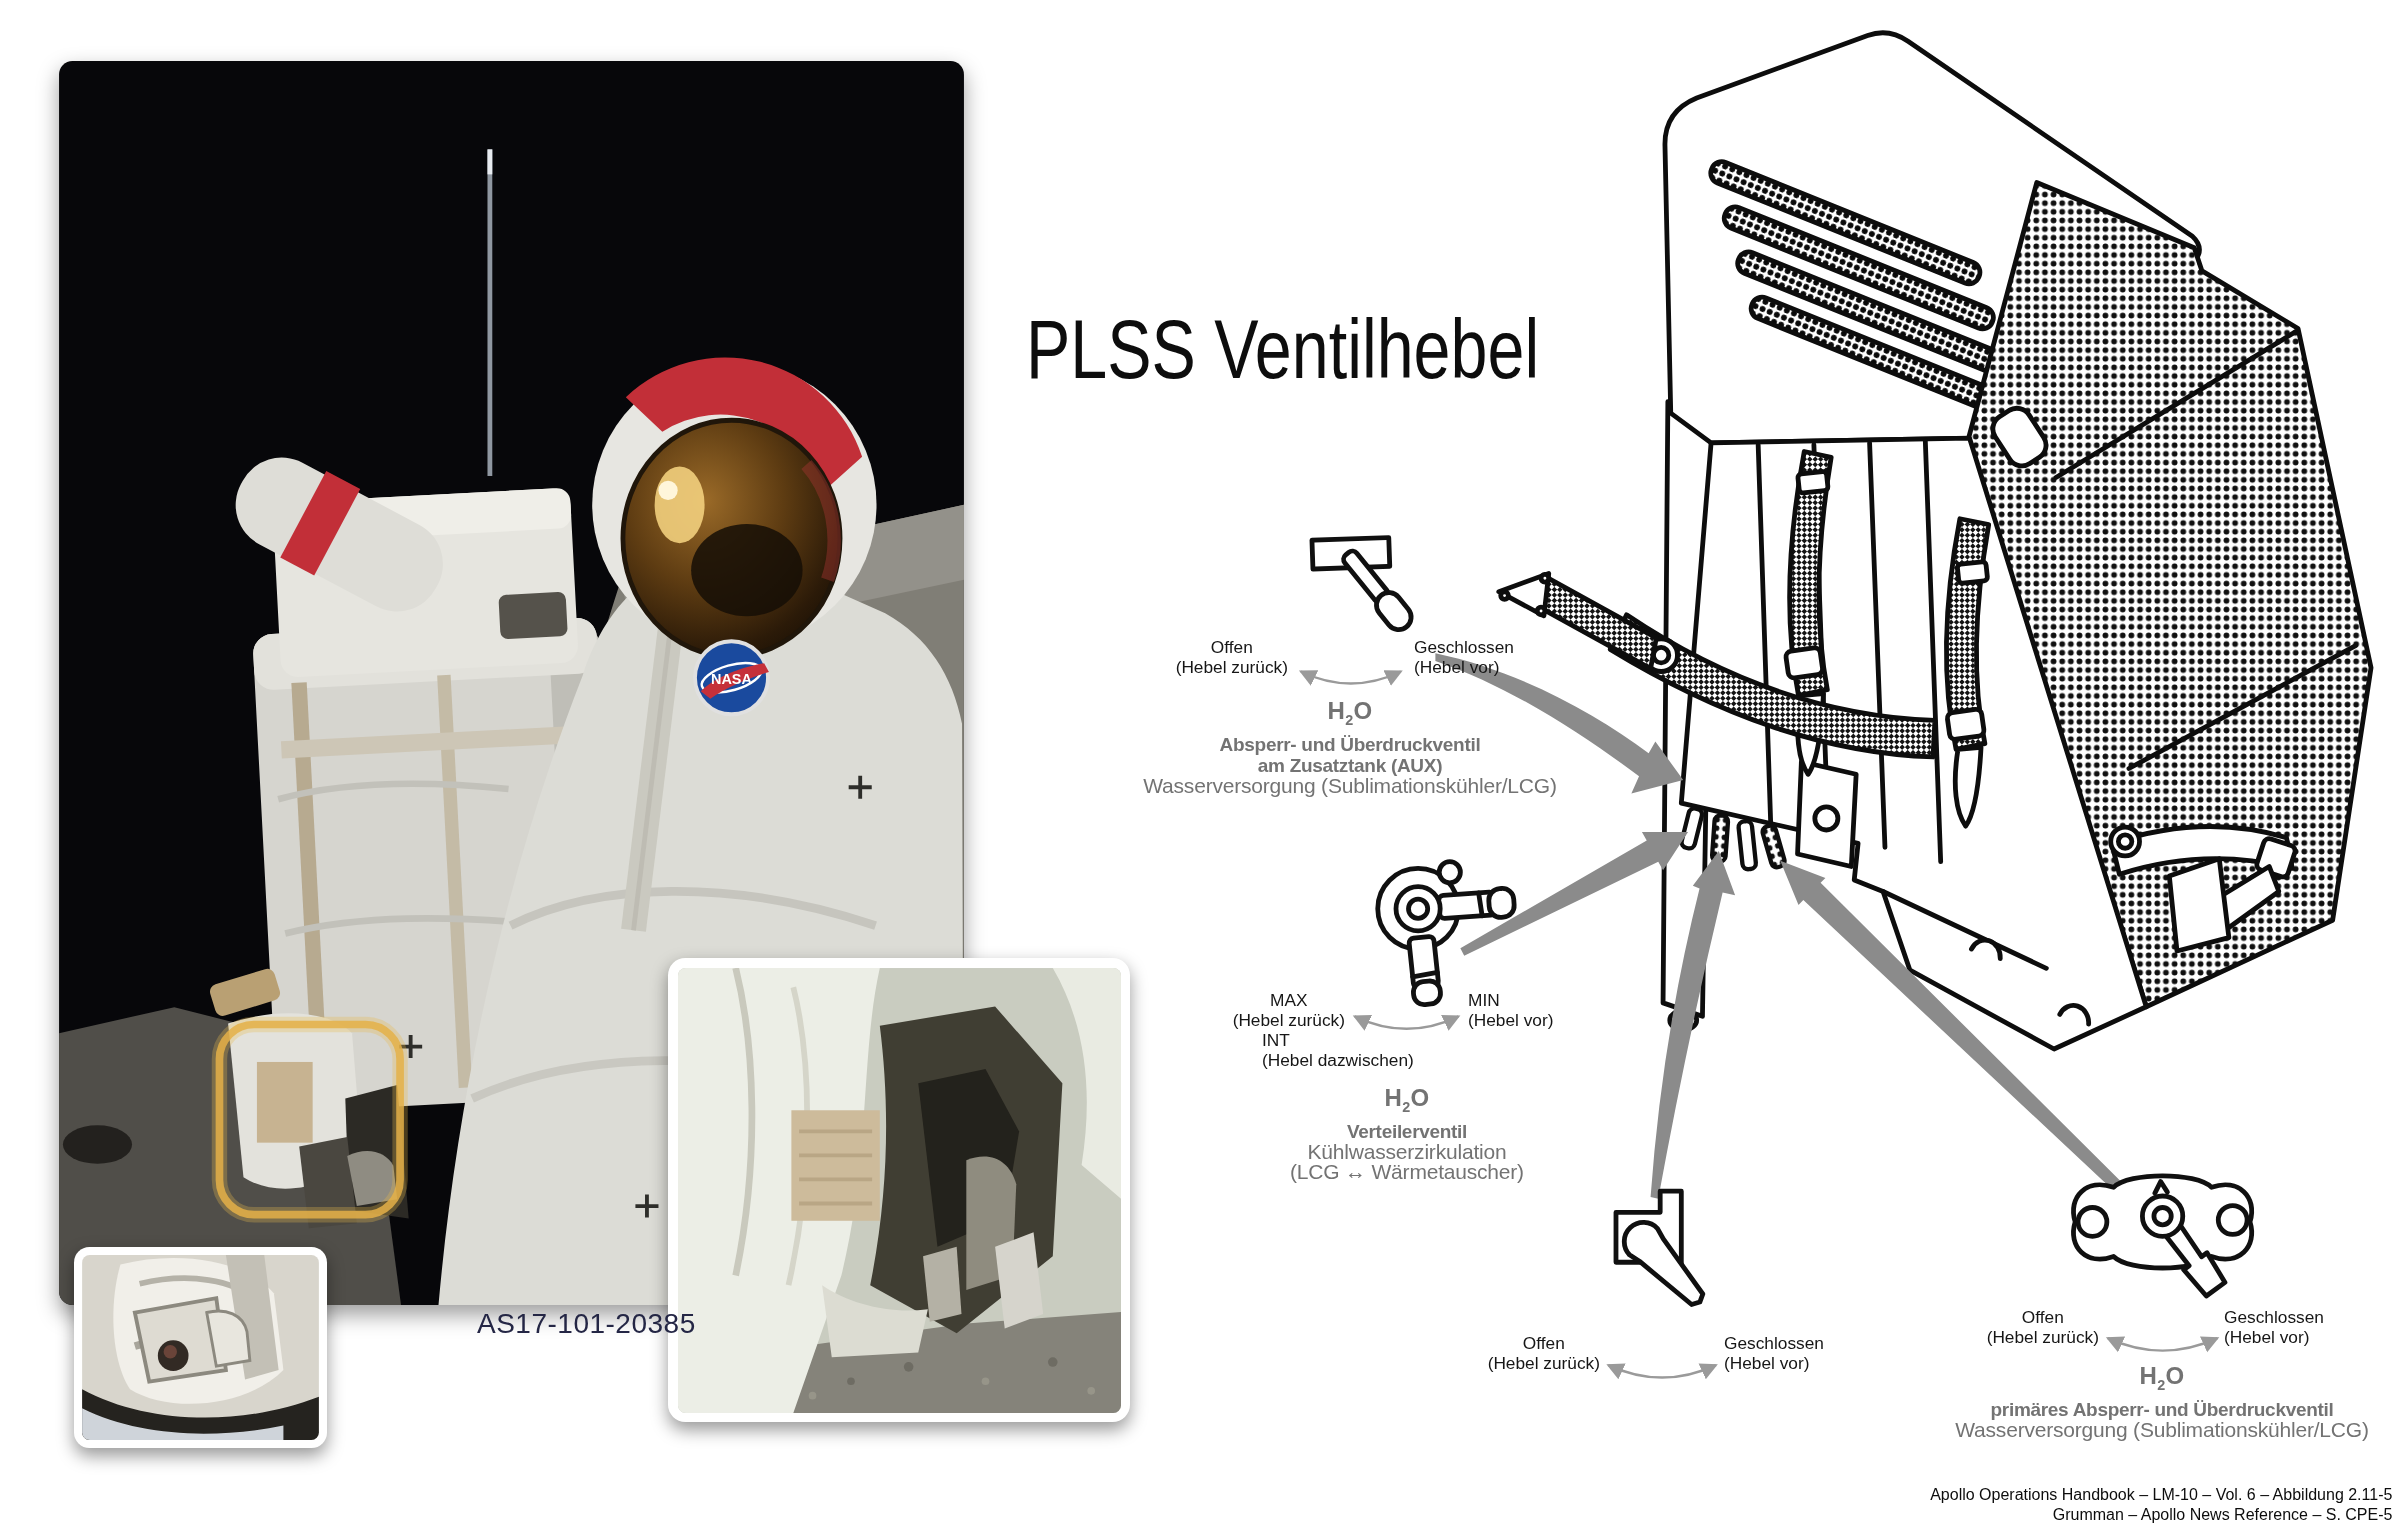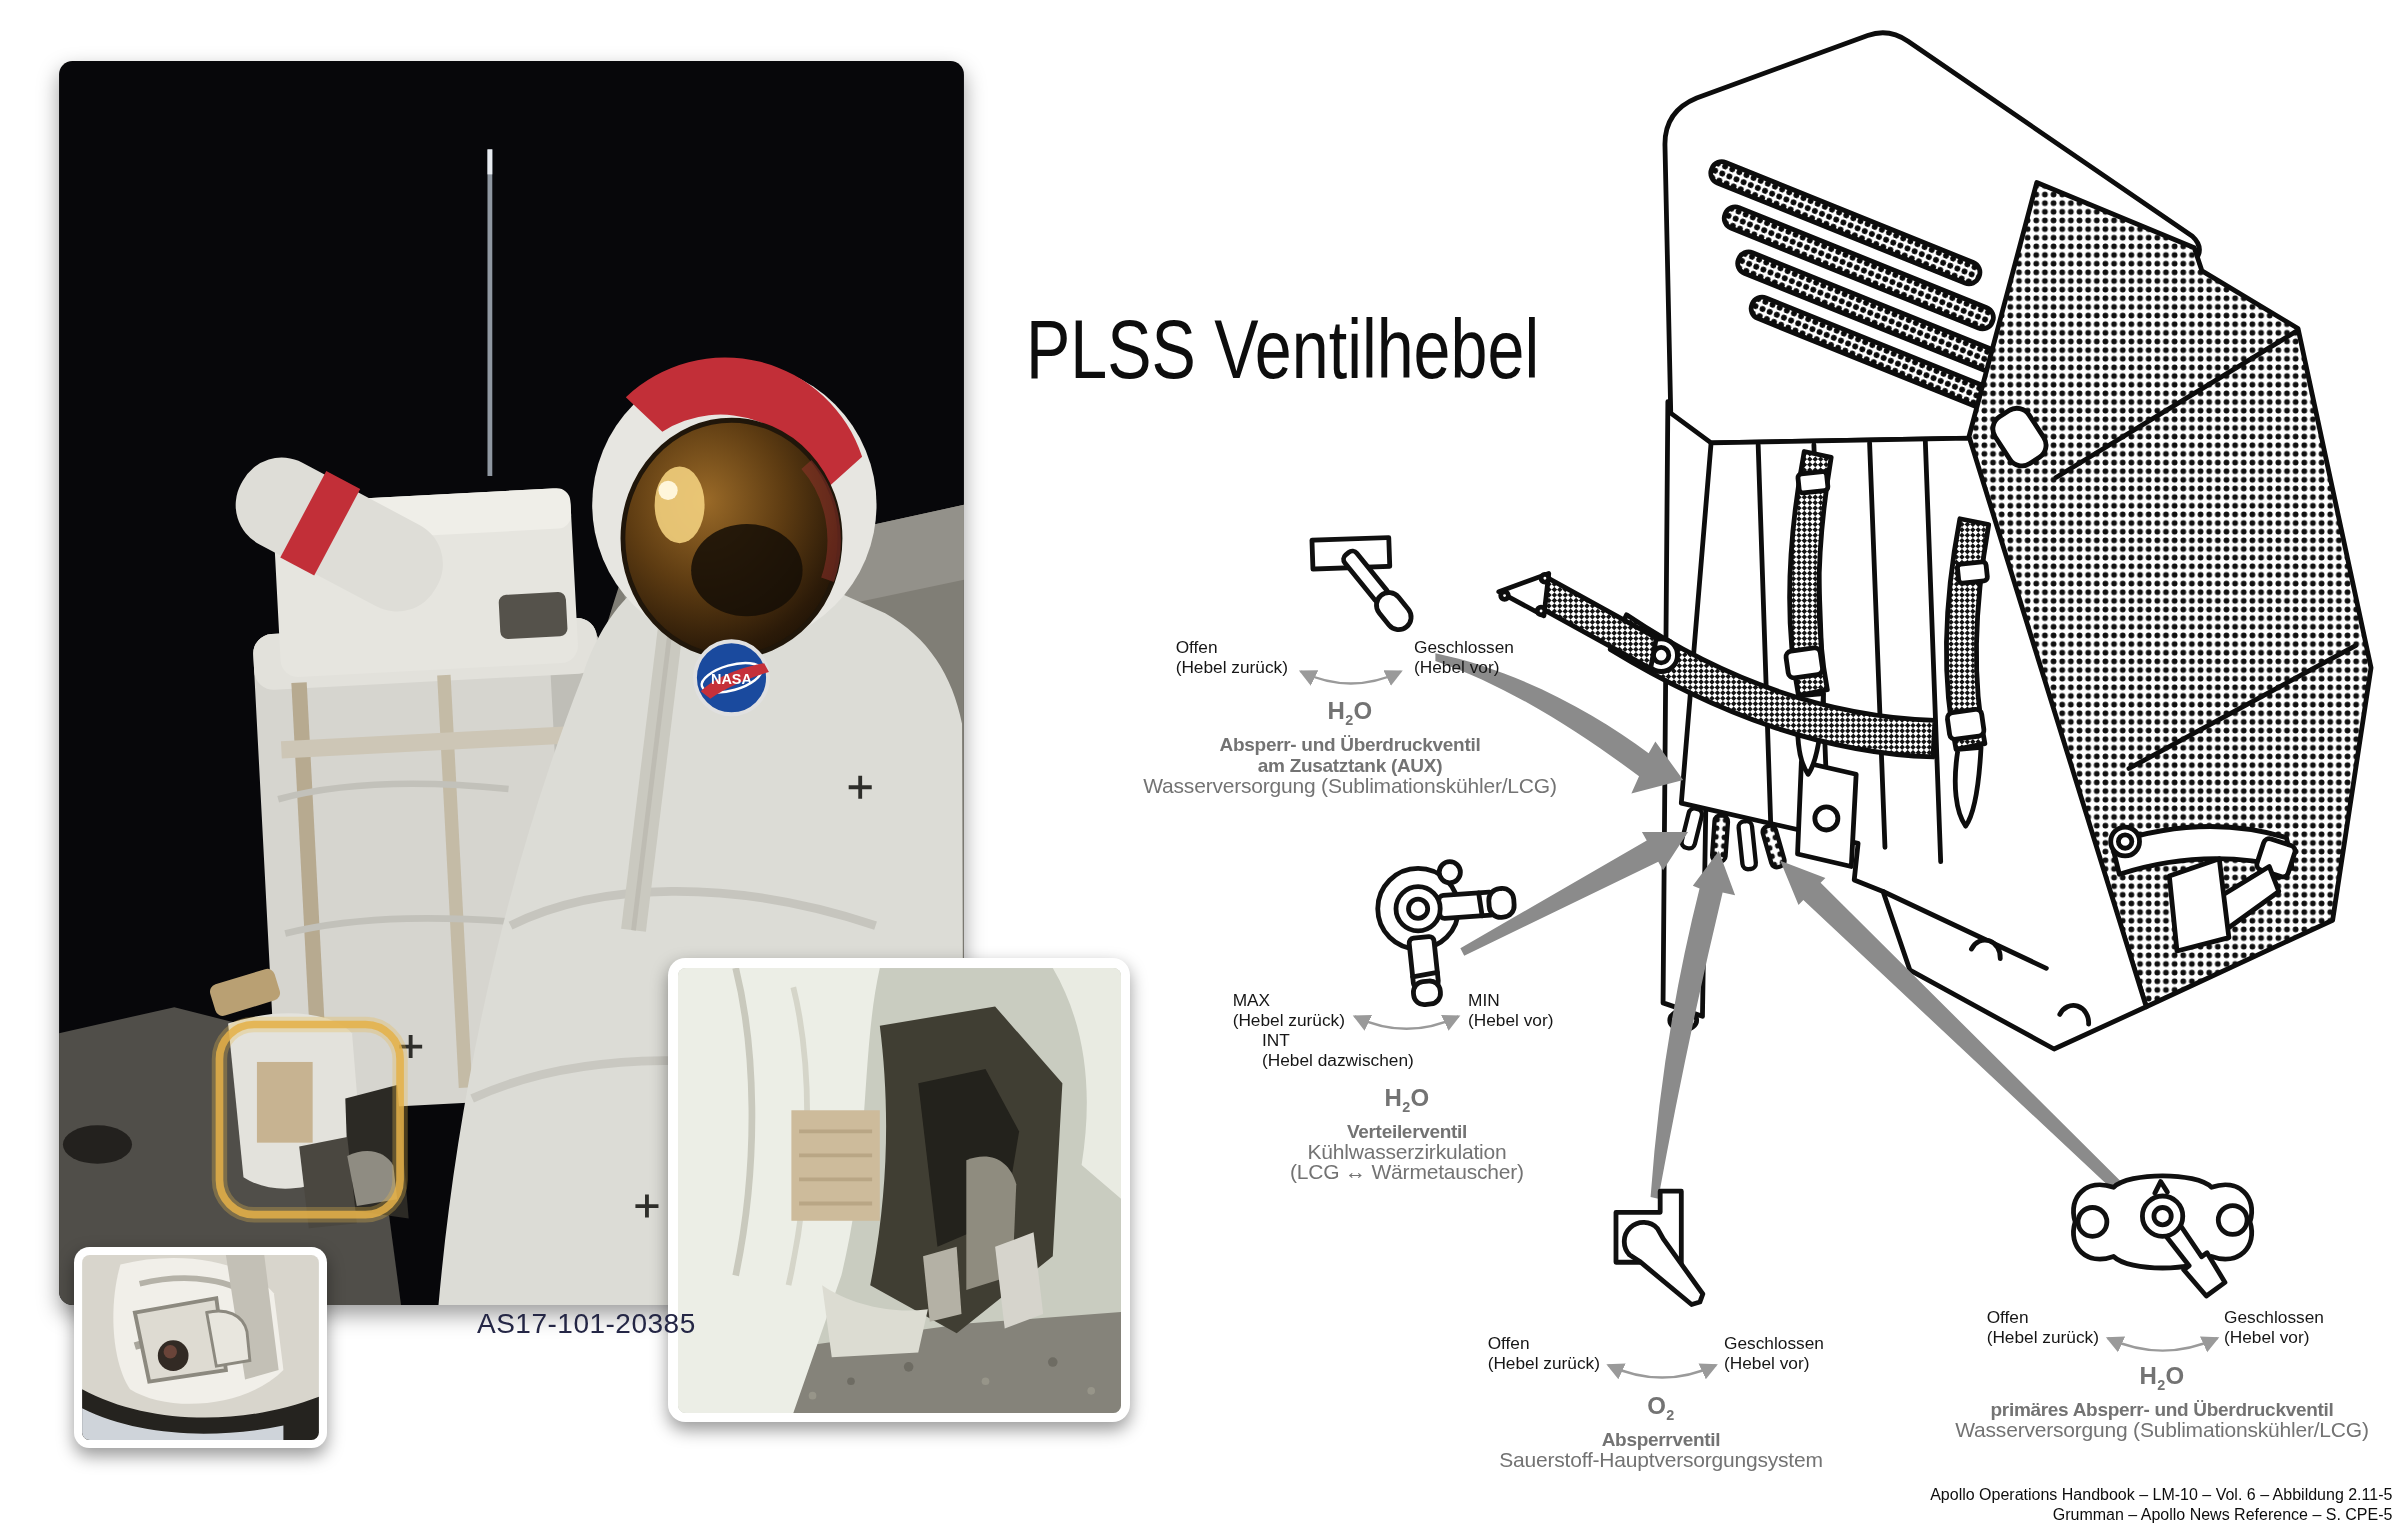--- a/index.html
+++ b/index.html
@@ -13,21 +13,21 @@
   .inset2{left:668px;top:958px;width:462px;height:464px;border-radius:17.3px;padding:9.6px;box-sizing:border-box;}
   .inset svg{display:block;border-radius:7.7px;}
   .caption{position:absolute;left:477px;top:1308px;font-size:28px;letter-spacing:0.5px;color:#242645;}
   
   .title{position:absolute;left:1026px;top:246px;font-size:83px;font-weight:400;letter-spacing:0;
          transform:scaleX(.80);transform-origin:left top;white-space:nowrap;color:#0d0d0d;}
   
   .diagram{position:absolute;left:0;top:0;width:2402px;height:1537px;}
   
   .lbl{position:absolute;font-size:17.3px;line-height:20px;white-space:nowrap;color:#161616;}
-  .lbl.ra{text-align:left;}
+  .lbl.ra{text-align:center;}
   .lbl.ctr{text-align:left;width:288px;}
   .col{position:absolute;width:538px;text-align:center;color:#737373;}
   .formula{font-size:24px;font-weight:700;line-height:27px;letter-spacing:0.3px;}
   .formula sub{font-size:14.4px;}
   .bold{font-size:19px;font-weight:700;line-height:21px;letter-spacing:-0.3px;white-space:nowrap;}
   .desc{font-size:21px;line-height:20px;letter-spacing:-0.2px;white-space:nowrap;}
   .citation{position:absolute;right:9.6px;top:1485px;text-align:right;font-size:16px;line-height:20px;color:#0d0d0d;}
 </style>
 </head>
 <body>
@@ -348,25 +348,20 @@
   </div>
 
   <div class="lbl ra" style="right:802px;top:1333px">
     <div>Offen</div>
     <div>(Hebel zurück)</div>
   </div>
   <div class="lbl" style="left:1724px;top:1333px">
     <div>Geschlossen</div>
     <div>(Hebel vor)</div>
   </div>
-  <div class="col" style="left:1392px;top:1392px">
-    <div class="formula"><span>O</span><sub>2</sub><span></span></div>
-    <div class="bold">Absperrventil</div>
-    <div class="desc">Sauerstoff-Hauptversorgungsystem</div>
-  </div>
 
   <div class="lbl ra" style="right:303px;top:1307px">
     <div>Offen</div>
     <div>(Hebel zurück)</div>
   </div>
   <div class="lbl" style="left:2224px;top:1307px">
     <div>Geschlossen</div>
     <div>(Hebel vor)</div>
   </div>
   <div class="col" style="left:1893px;top:1362px">

